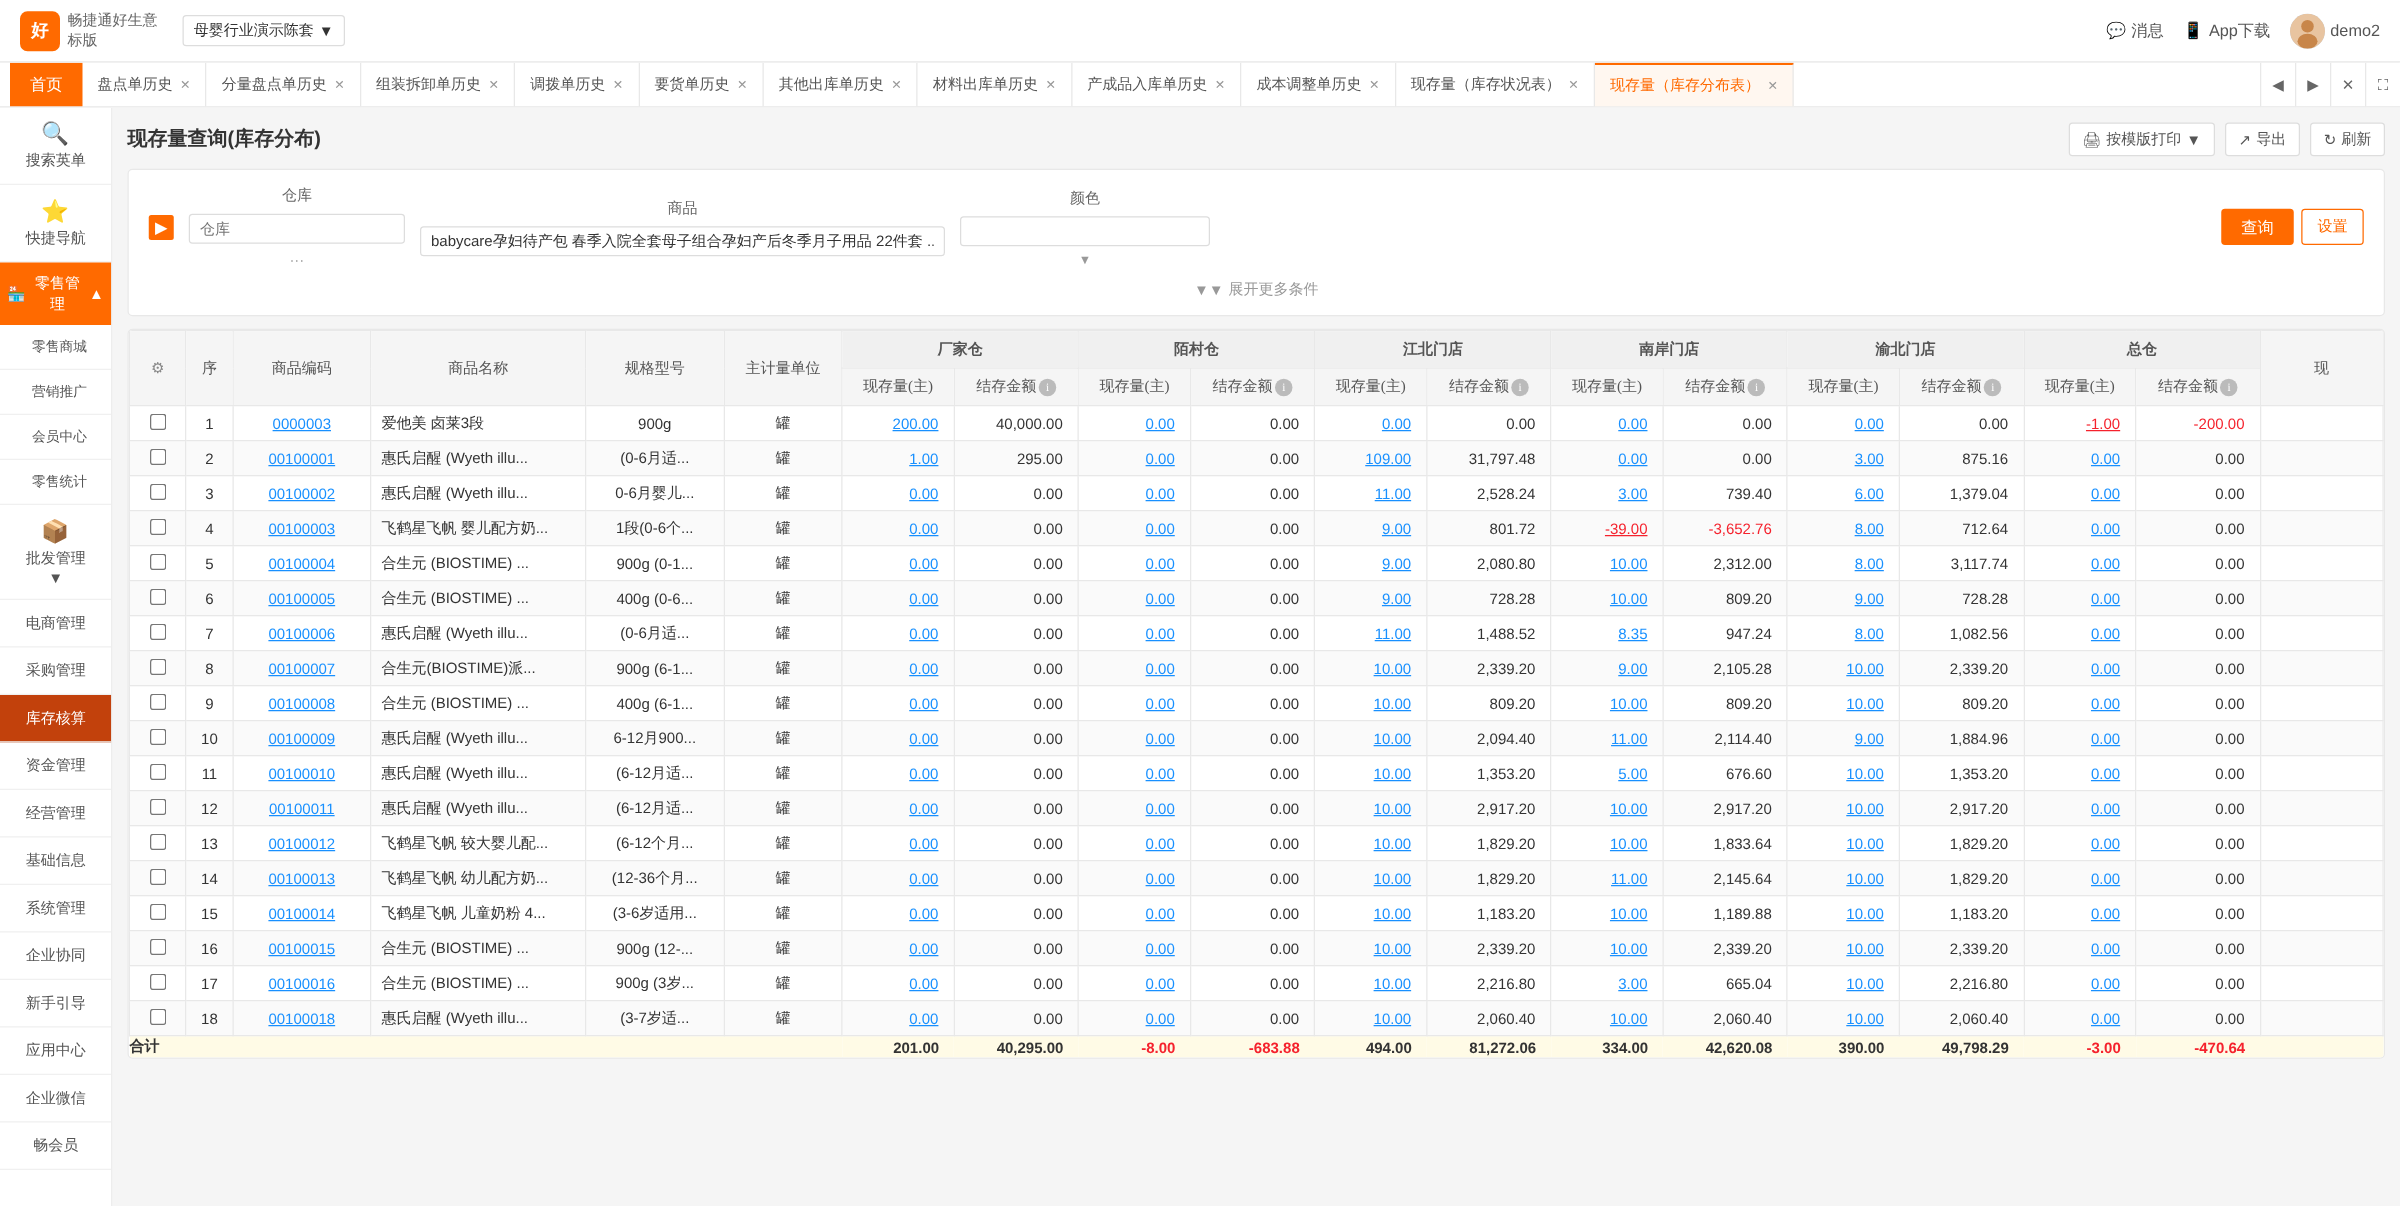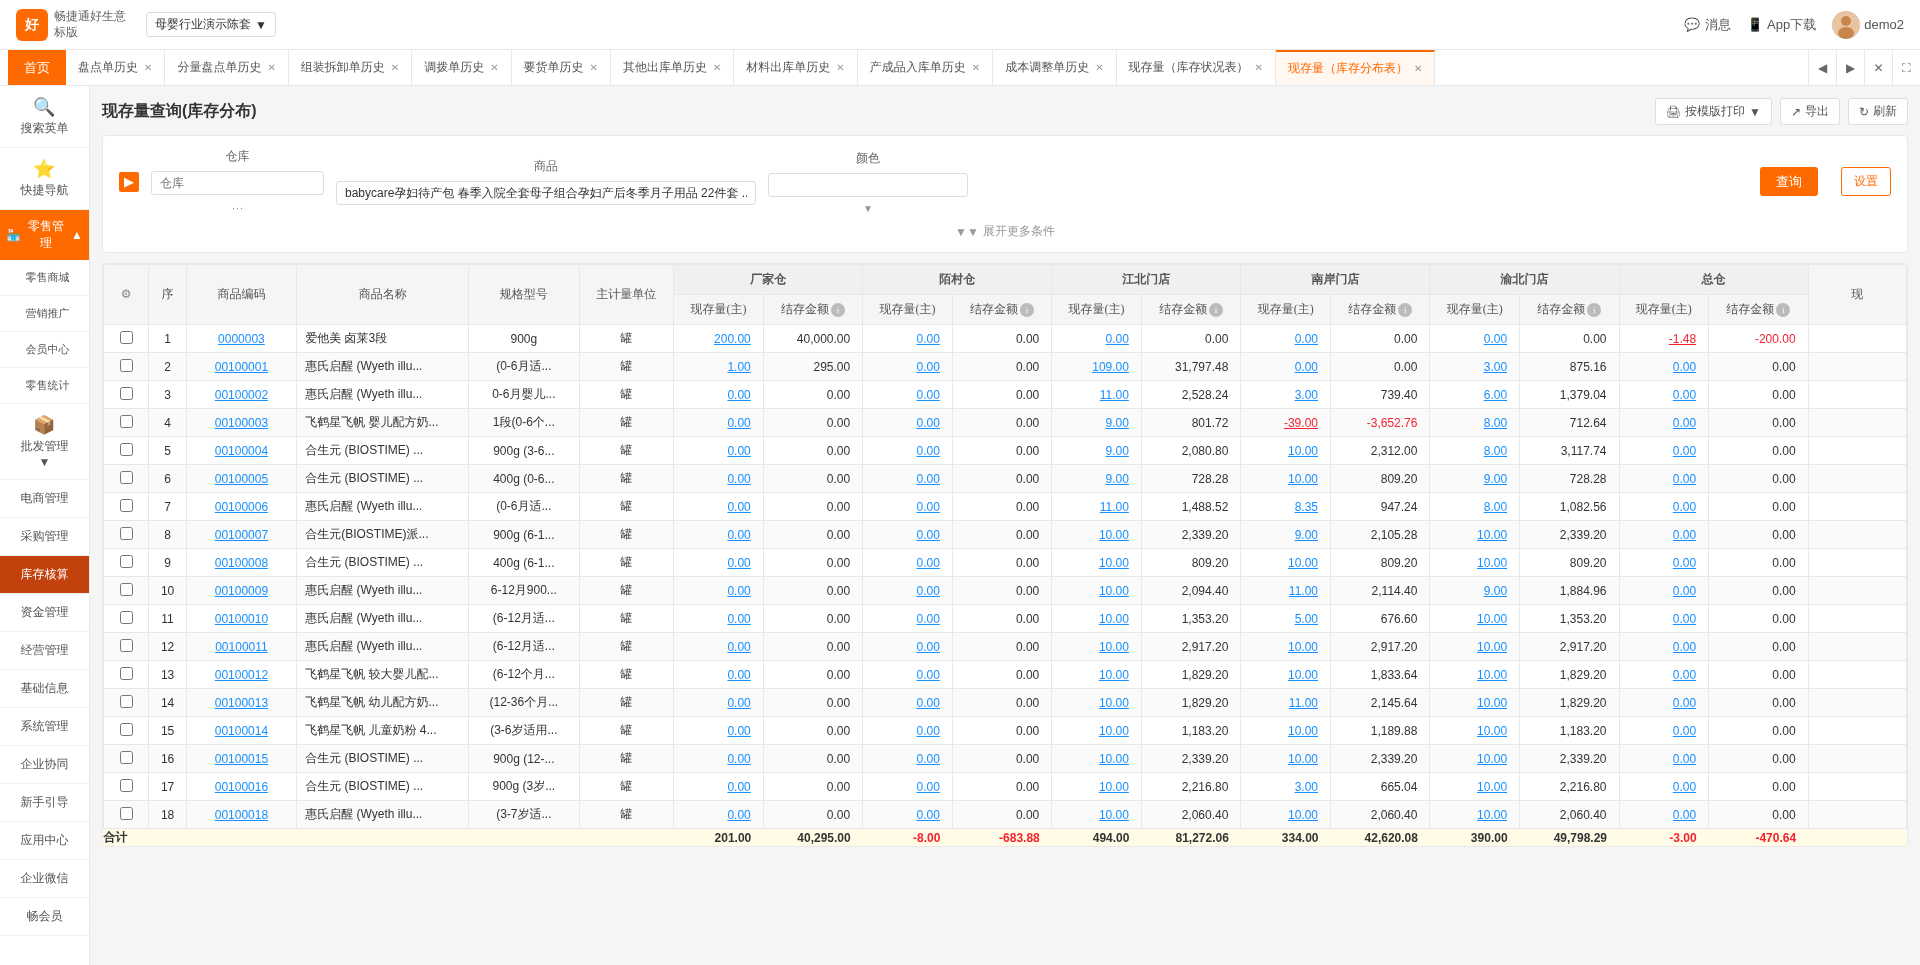--- a/index.html
+++ b/index.html
@@ -229,21 +229,21 @@
       </div>
       <div class="search-field">
         <span class="search-label">商品</span>
         <input class="search-input search-input-wide" type="text" style="width: 420px;" value="babycare孕妇待产包 春季入院全套母子组合孕妇产后冬季月子用品 22件套 ...">
       </div>
       <div class="search-field">
         <span class="search-label">颜色</span>
         <input class="search-input" type="text" style="width: 200px;">
         <span style="color:#999;font-size:10px;">▼</span>
       </div>
-      <div style="margin-left:auto;display:flex;gap:23px;">
+      <div style="margin-left:auto;display:flex;gap:6px;">
         <button class="btn-query">查询</button>
         <button class="btn-setting">设置</button>
       </div>
     </div>
     <div class="search-more">
       <span class="expand-btn">
         <span>▼▼</span>
         <span>展开更多条件</span>
       </span>
     </div>
@@ -295,21 +295,21 @@
       <td class="td-num td-link">200.00</td>
       <td class="td-num">40,000.00</td>
       <td class="td-num td-link">0.00</td>
       <td class="td-num">0.00</td>
       <td class="td-num td-link">0.00</td>
       <td class="td-num">0.00</td>
       <td class="td-num td-link ">0.00</td>
       <td class="td-num ">0.00</td>
       <td class="td-num td-link">0.00</td>
       <td class="td-num">0.00</td>
-      <td class="td-num td-link td-neg">-1.48</td>
+      <td class="td-num td-link td-neg">-1.00</td>
       <td class="td-num td-neg">-200.00</td>
       <td></td>
     </tr>
           <tr>
       <td><input type="checkbox" style=""></td>
       <td>2</td>
       <td class="td-link">00100001</td>
       <td class="td-left" style="max-width:140px;overflow:hidden;text-overflow:ellipsis;">惠氏启醒 (Wyeth illu...</td>
       <td>(0-6月适...</td>
       <td>罐</td>
@@ -367,21 +367,21 @@
       <td class="td-num">712.64</td>
       <td class="td-num td-link ">0.00</td>
       <td class="td-num ">0.00</td>
       <td></td>
     </tr>
           <tr>
       <td><input type="checkbox" style=""></td>
       <td>5</td>
       <td class="td-link">00100004</td>
       <td class="td-left" style="max-width:140px;overflow:hidden;text-overflow:ellipsis;">合生元 (BIOSTIME) ...</td>
-      <td>900g (3-6...</td>
+      <td>900g (0-1...</td>
       <td>罐</td>
       <td class="td-num td-link">0.00</td>
       <td class="td-num">0.00</td>
       <td class="td-num td-link">0.00</td>
       <td class="td-num">0.00</td>
       <td class="td-num td-link">9.00</td>
       <td class="td-num">2,080.80</td>
       <td class="td-num td-link ">10.00</td>
       <td class="td-num ">2,312.00</td>
       <td class="td-num td-link">8.00</td>

